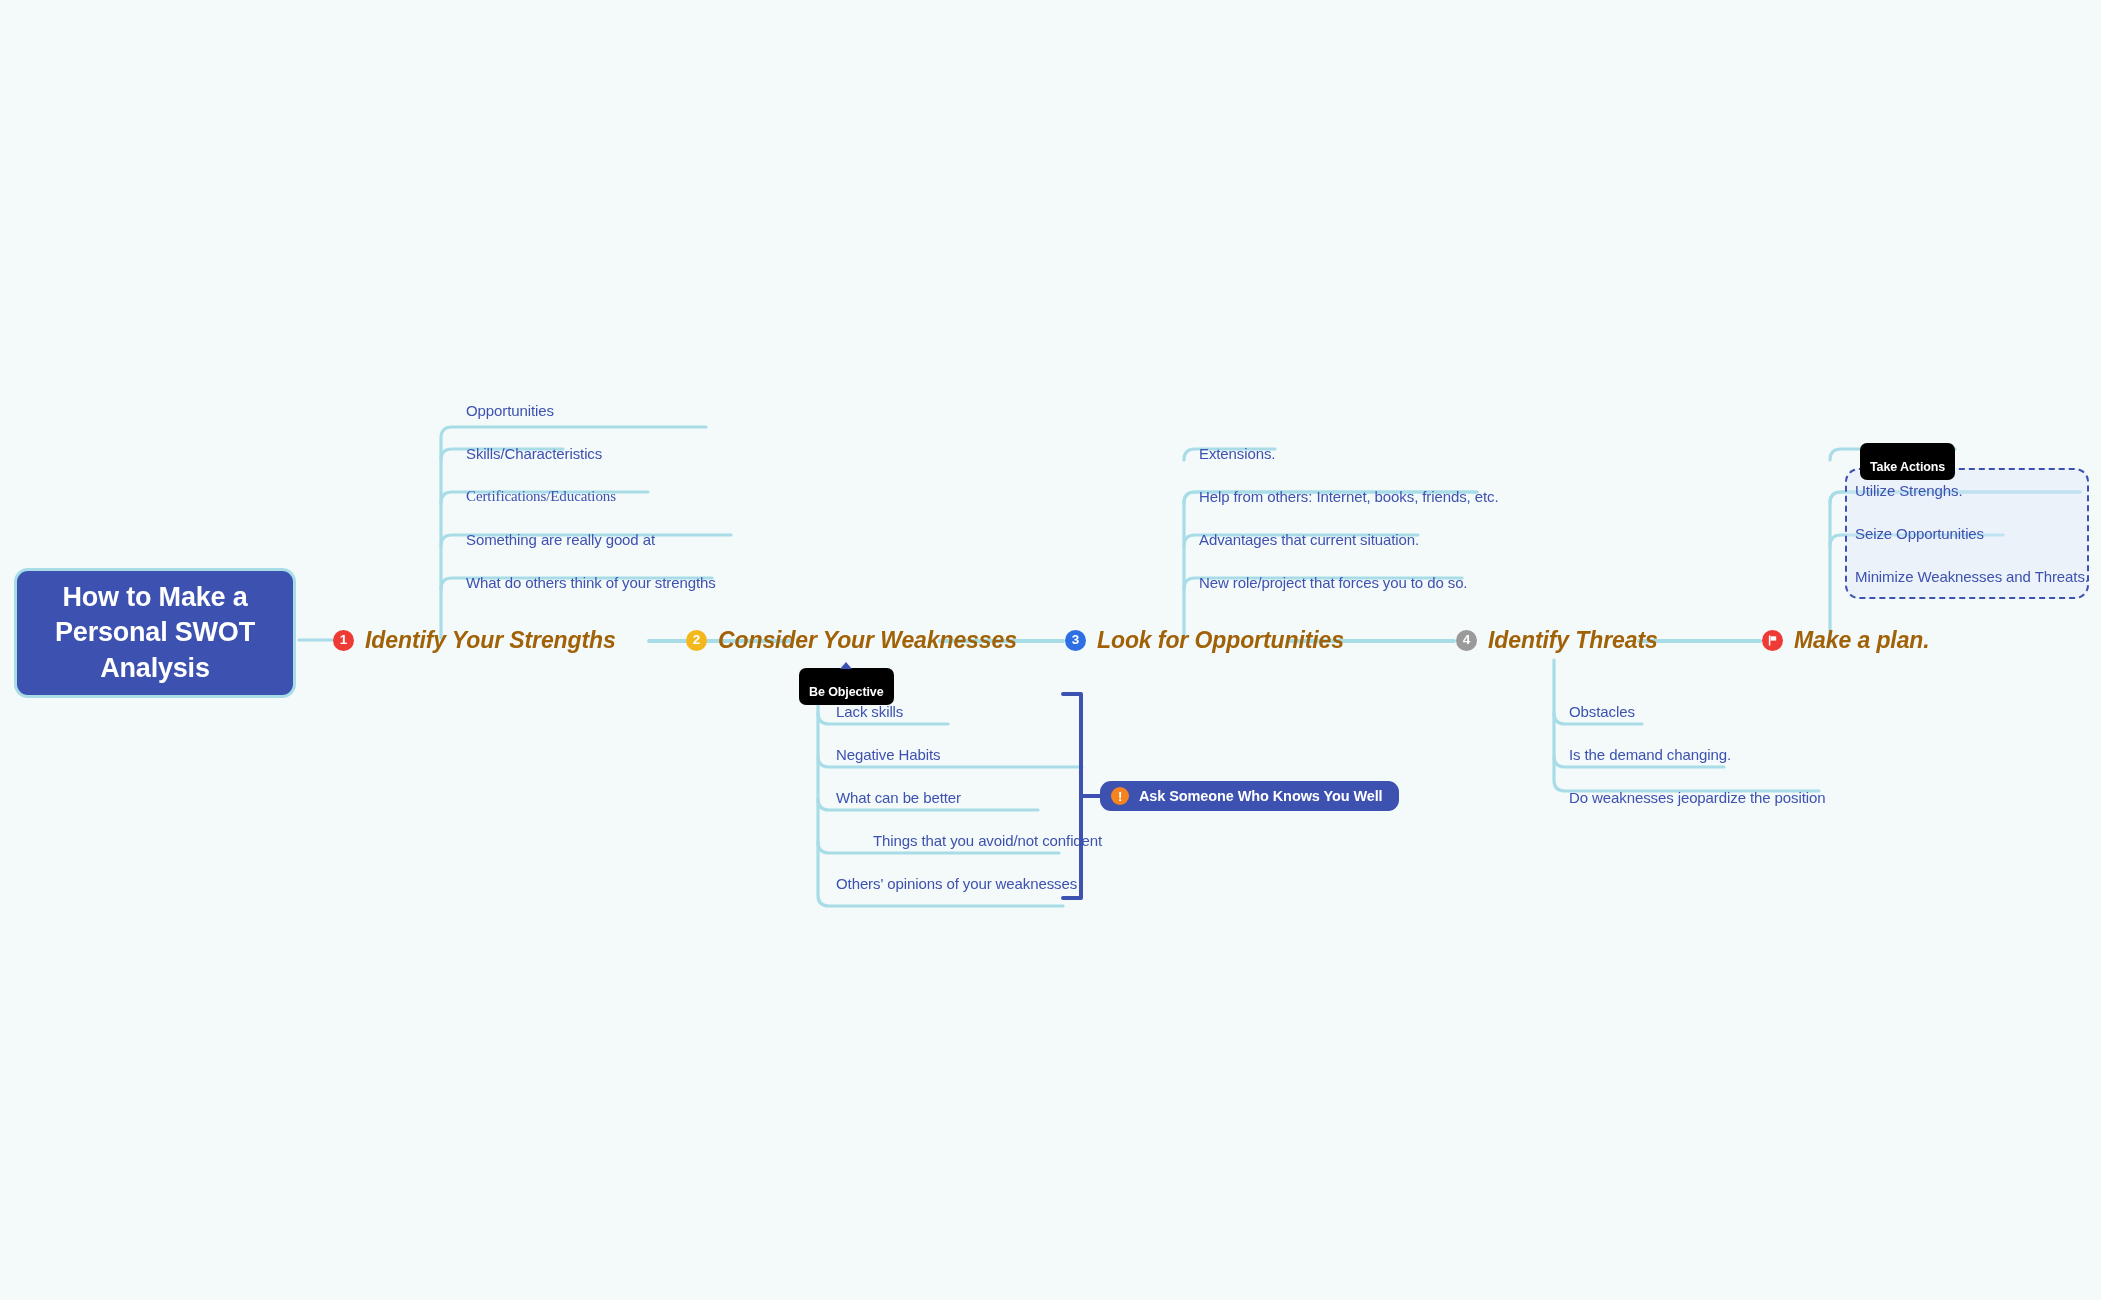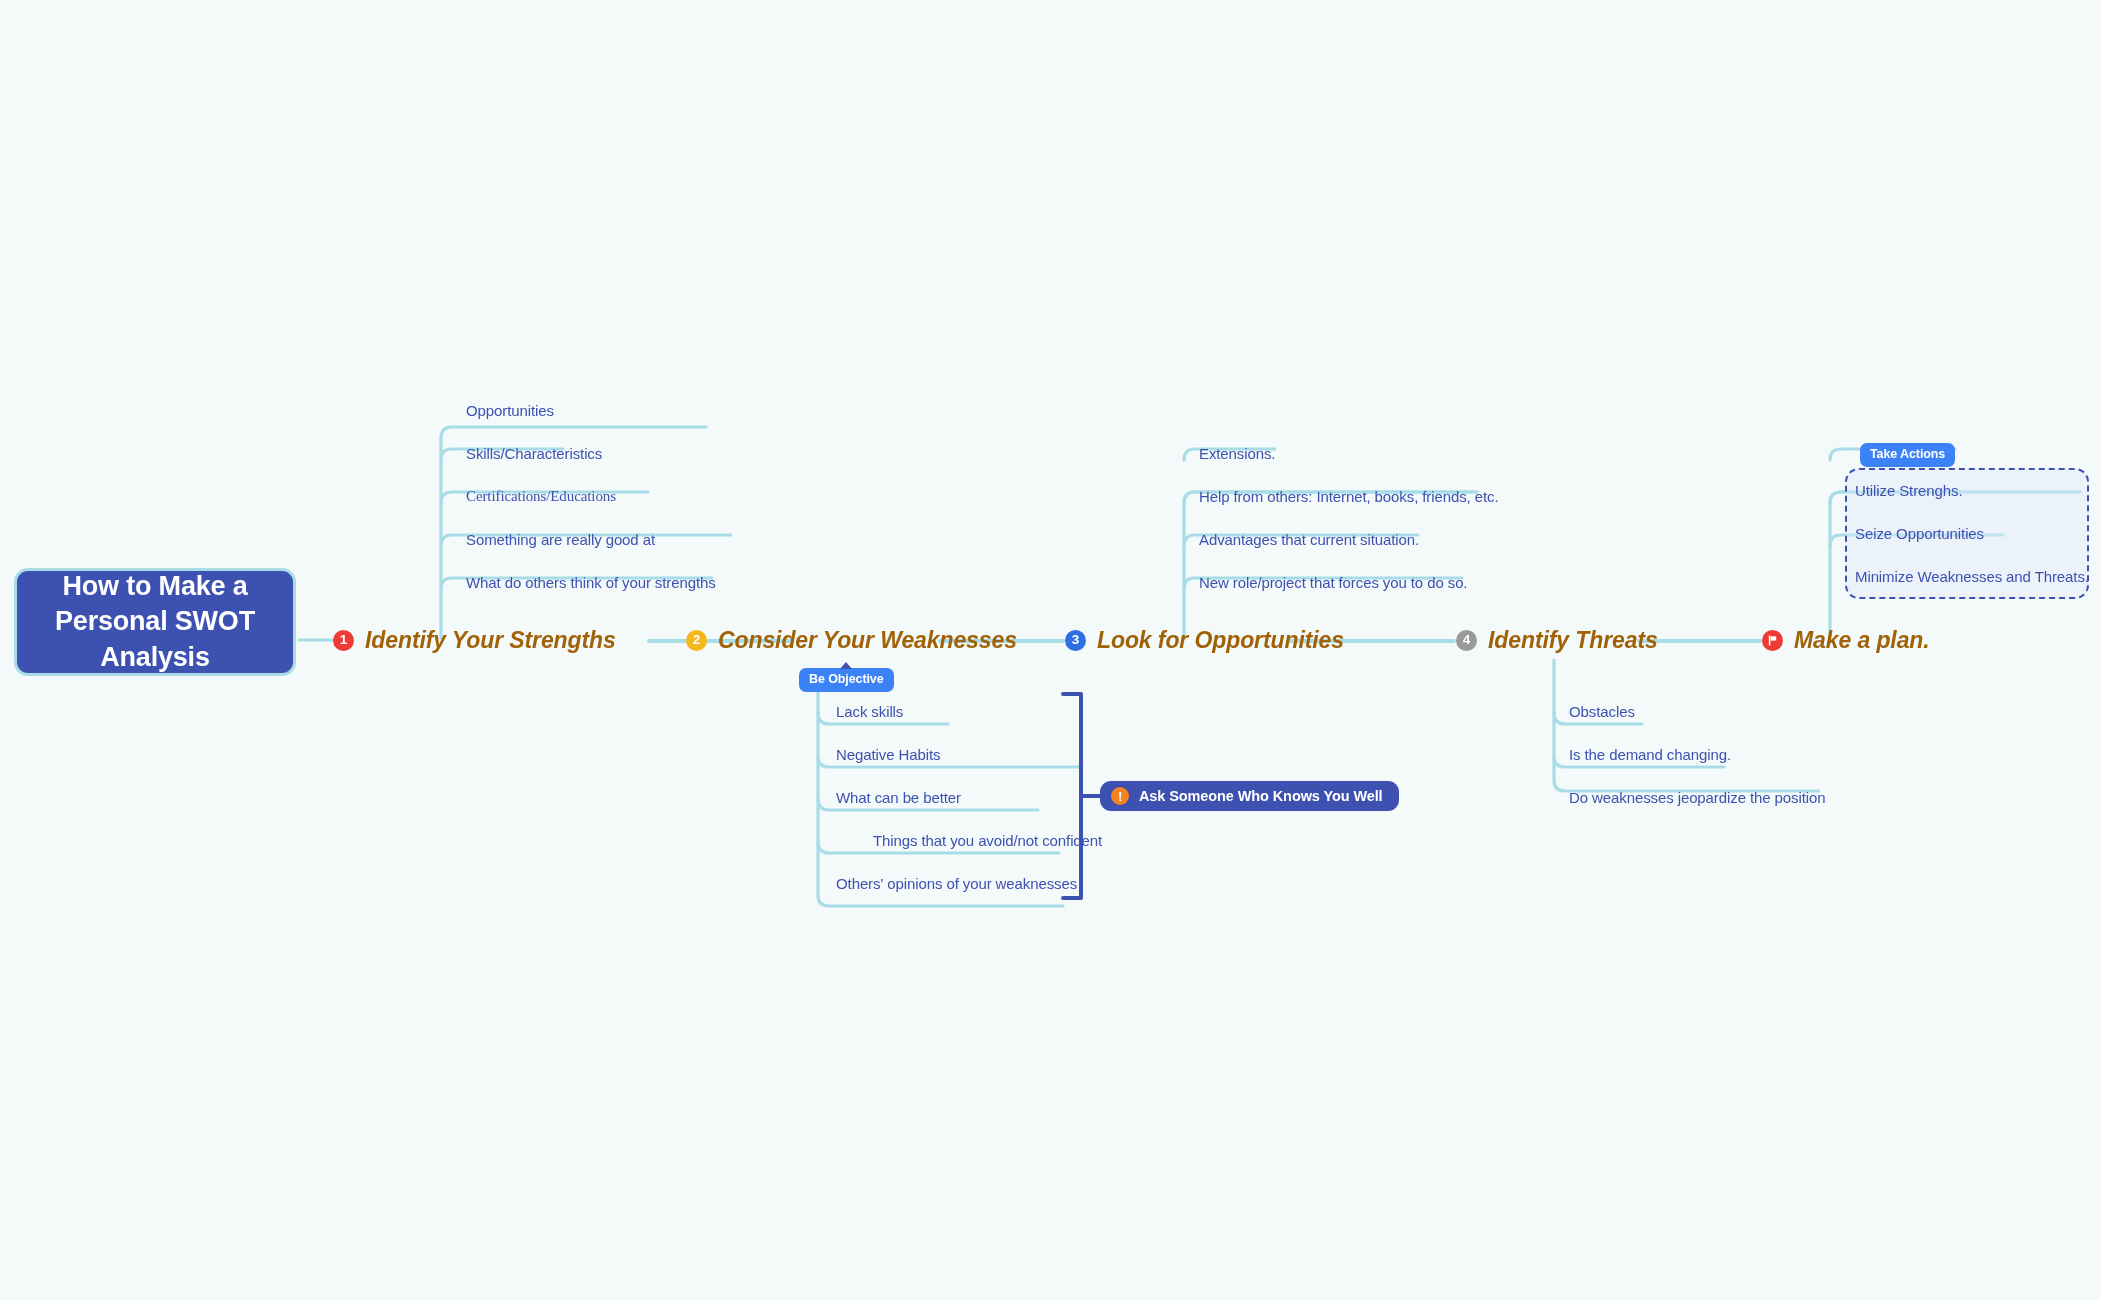--- a/index.html
+++ b/index.html
@@ -23,21 +23,21 @@
     width: 2101px;
     height: 1300px;
   }
 
   
   #root-node {
     position: absolute;
     left: 14px;
     top: 568px;
     width: 282px;
-    height: 108px;
+    height: 130px;
     background: #3d51b0;
     border: 3px solid #a8dde8;
     border-radius: 14px;
     box-sizing: border-box;
     display: flex;
     align-items: center;
     justify-content: center;
     padding: 0 16px;
   }
   #root-node .root-title {
@@ -97,26 +97,26 @@
     white-space: nowrap;
     letter-spacing: -0.1px;
   }
 
   
   #wires { position:absolute; left:0; top:0; width:2101px; height:1300px; pointer-events:none; }
 
   
   .tag {
     position: absolute;
-    background: #3b82f6;
+    background: #000000;
     color: #fff;
     font-size: 12.5px;
     font-weight: bold;
     border-radius: 7px;
-    padding: 5px 10px 6px;
+    padding: 18px 10px 6px;
     white-space: nowrap;
     letter-spacing: -0.1px;
     line-height: 1;
   }
   .tag.notch::after {
     content: "";
     position: absolute;
     left: 50%;
     top: -6px;
     margin-left: -6px;

